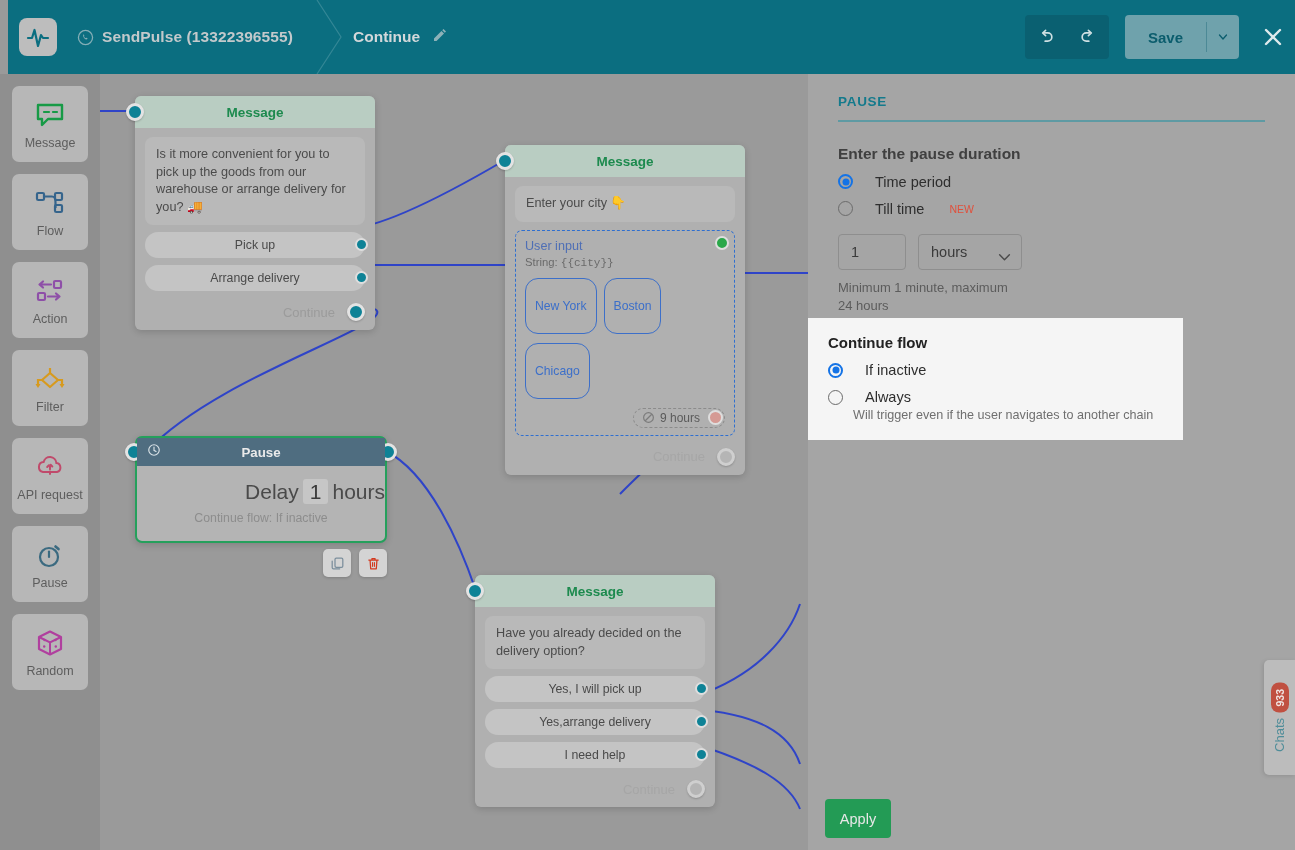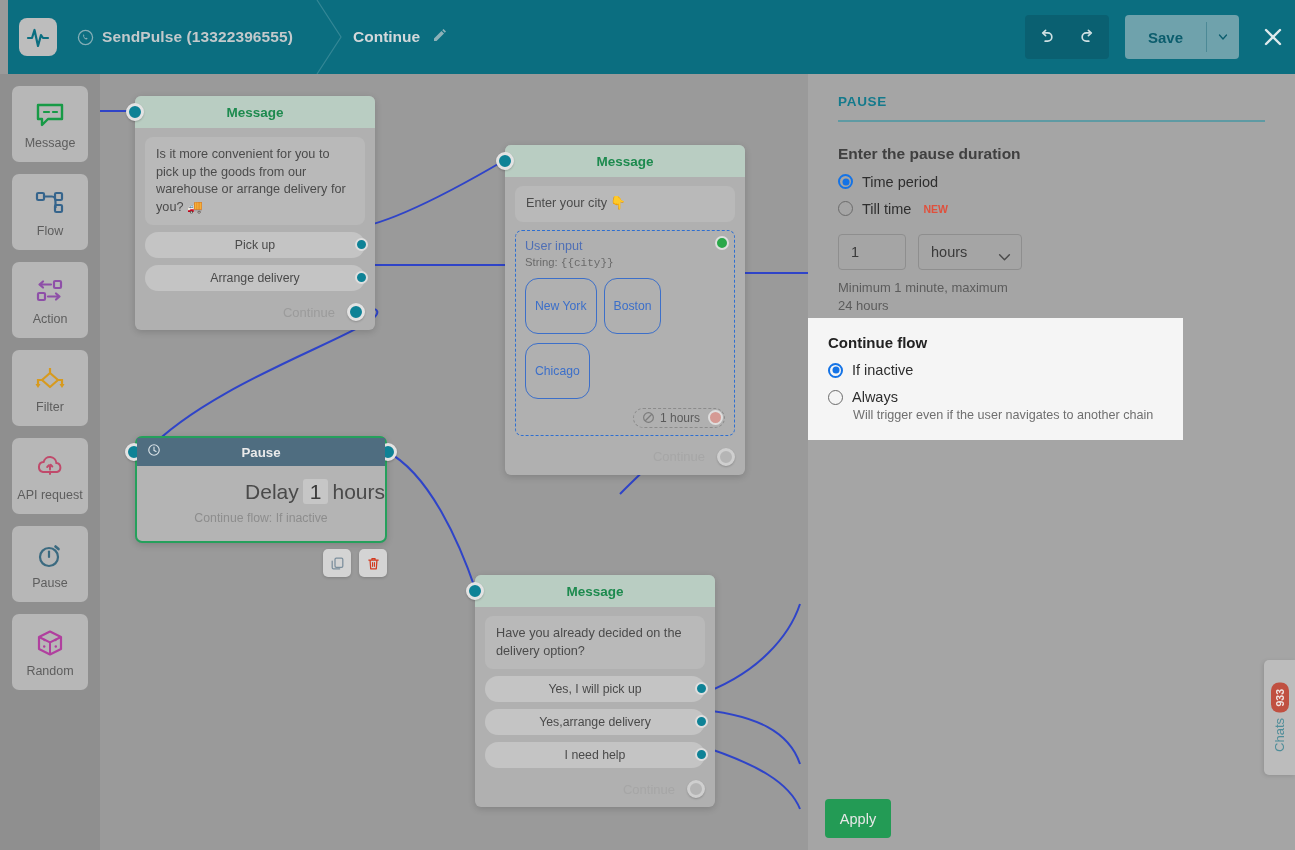--- a/index.html
+++ b/index.html
@@ -161,33 +161,33 @@
   
   .panel {
     position: absolute; right: 0; top: 74px; width: 487px; height: 776px;
     background: #a5a5a5; padding: 20px 30px 0;
   }
   .panel-title {
     color: #147a8c; font-size: 13.5px; font-weight: bold; letter-spacing: .7px;
   }
   .panel-rule { height: 1.5px; background: #5e9aa3; margin-top: 11px; }
   .sec-h { font-size: 15.5px; font-weight: bold; color: #404040; margin-top: 23px; }
-  .radio-row { display: flex; align-items: center; gap: 9px; margin-top: 11px; cursor: pointer; }
+  .radio-row { display: flex; align-items: center; gap: 22px; margin-top: 11px; cursor: pointer; }
   .radio {
     width: 15px; height: 15px; border-radius: 50%; border: 1.6px solid #6b6b6b;
     background: transparent; flex: 0 0 auto; position: relative;
   }
   .radio.on { border-color: #1473e6; border-width: 2px; }
   .radio.on::after {
     content: ""; position: absolute; left: 50%; top: 50%; width: 7px; height: 7px;
     border-radius: 50%; background: #1473e6; transform: translate(-50%,-50%);
   }
   .radio-lbl { font-size: 14.5px; color: #2e2e2e; }
   .badge-new {
-    color: #e0503c; font-size: 10.5px; font-weight: bold; vertical-align: super; margin-left: 3px;
+    color: #e0503c; font-size: 10.5px; font-weight: normal; vertical-align: super; margin-left: 3px;
   }
   .dur-row { display: flex; gap: 12px; margin-top: 17px; }
   .num-in {
     width: 68px; height: 36px; border: 1px solid #8e8e8e; border-radius: 4px;
     background: transparent; padding: 0 12px; font-size: 14.5px; color: #3a3a3a;
     font-family: "Liberation Sans", sans-serif;
   }
   .sel-wrap { position: relative; }
   .sel {
     width: 104px; height: 36px; border: 1px solid #8e8e8e; border-radius: 4px;
@@ -428,21 +428,21 @@
           </div>
           <div class="chips">
             <span class="chip">Chicago</span>
           </div>
           <div class="timeout-row">
             <span class="timeout">
               <svg width="13" height="13" viewBox="0 0 24 24">
                   <circle cx="12" cy="12" r="9" fill="none" stroke="#7c7c7c" stroke-width="2.2"></circle>
                   <path d="M6 18 18 6" stroke="#7c7c7c" stroke-width="2.2"></path>
                 </svg>
-              <span>1 hours</span>
+              <span>9 hours</span>
             </span>
             <span class="port-sm port-red" style="top:2px; right:2px; width:15px; height:15px;"></span>
           </div>
         </div>
       </div>
       <div class="continue-row">
         <span class="continue-t" style="color:#a6a6a6;">Continue</span>
         <span class="port port-dim" style="position:relative; display:inline-block; right:-4px;"></span>
       </div>
     </div>

